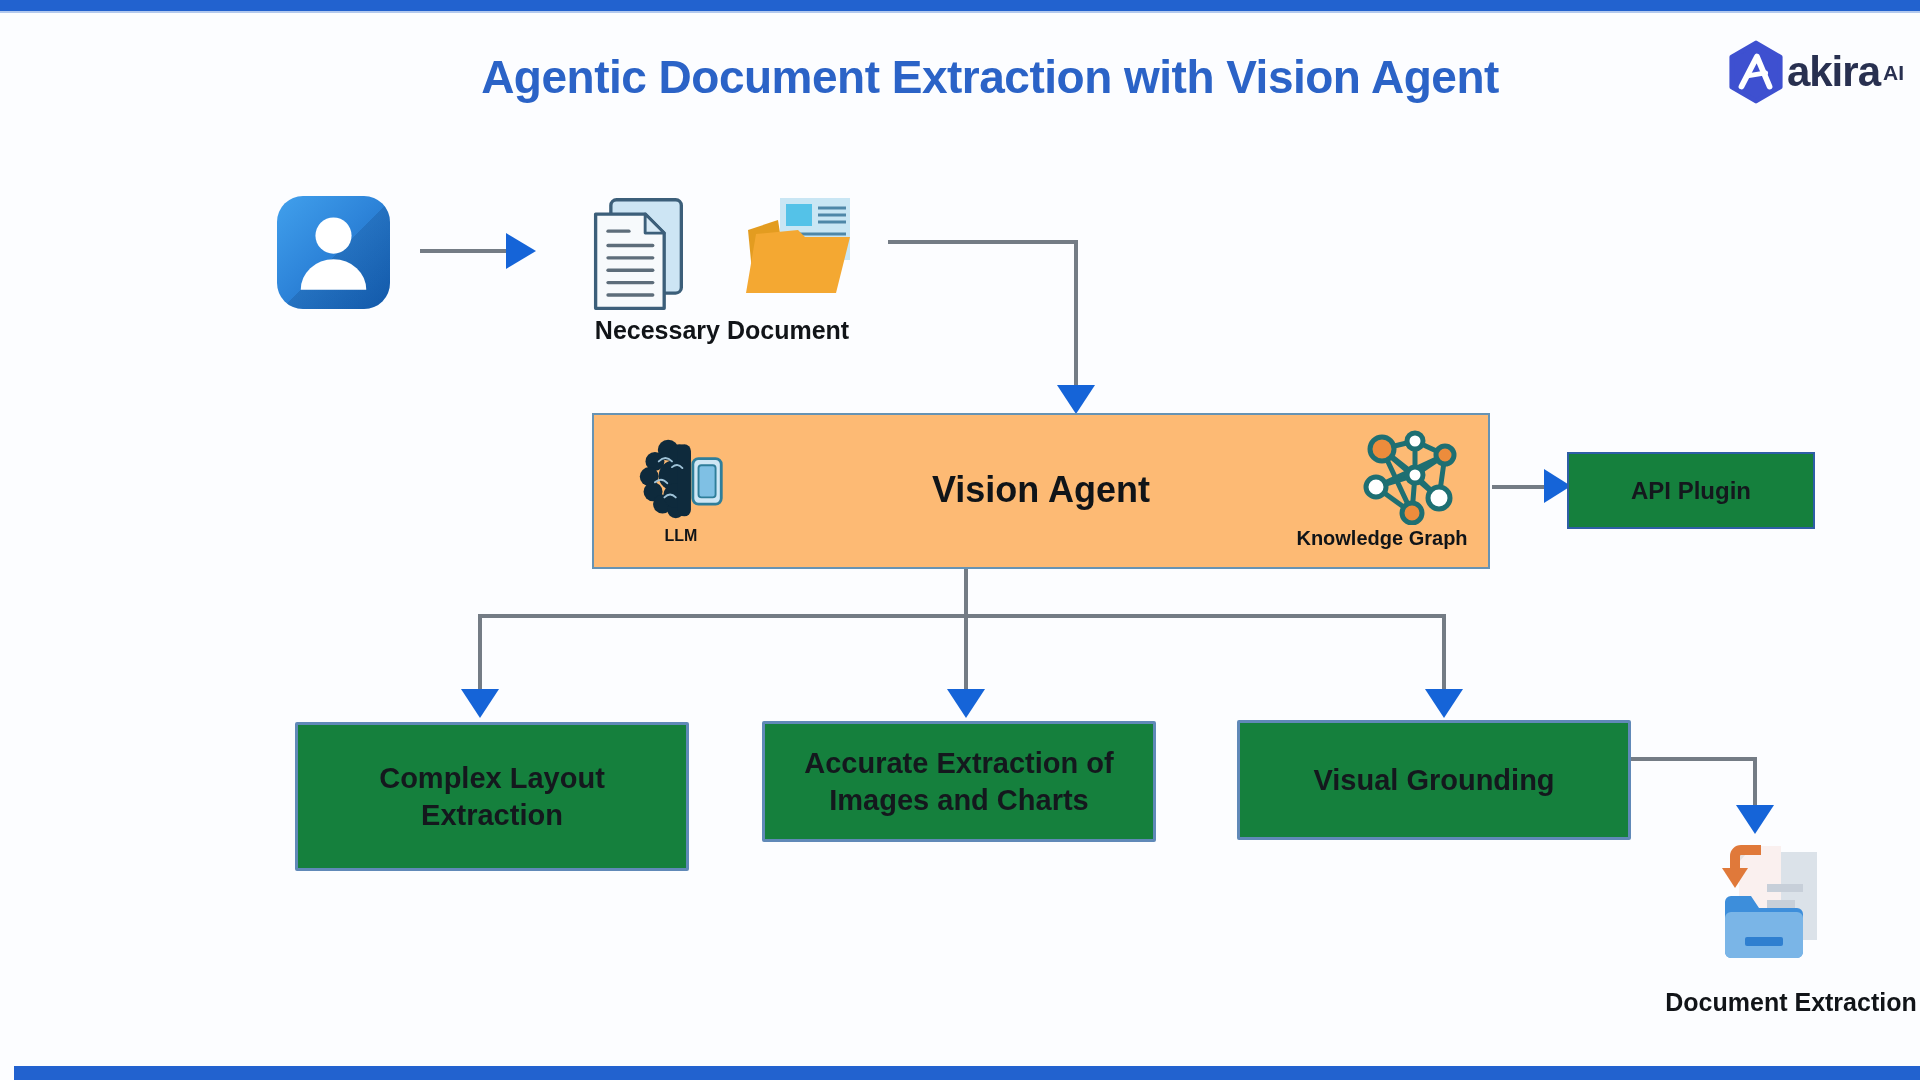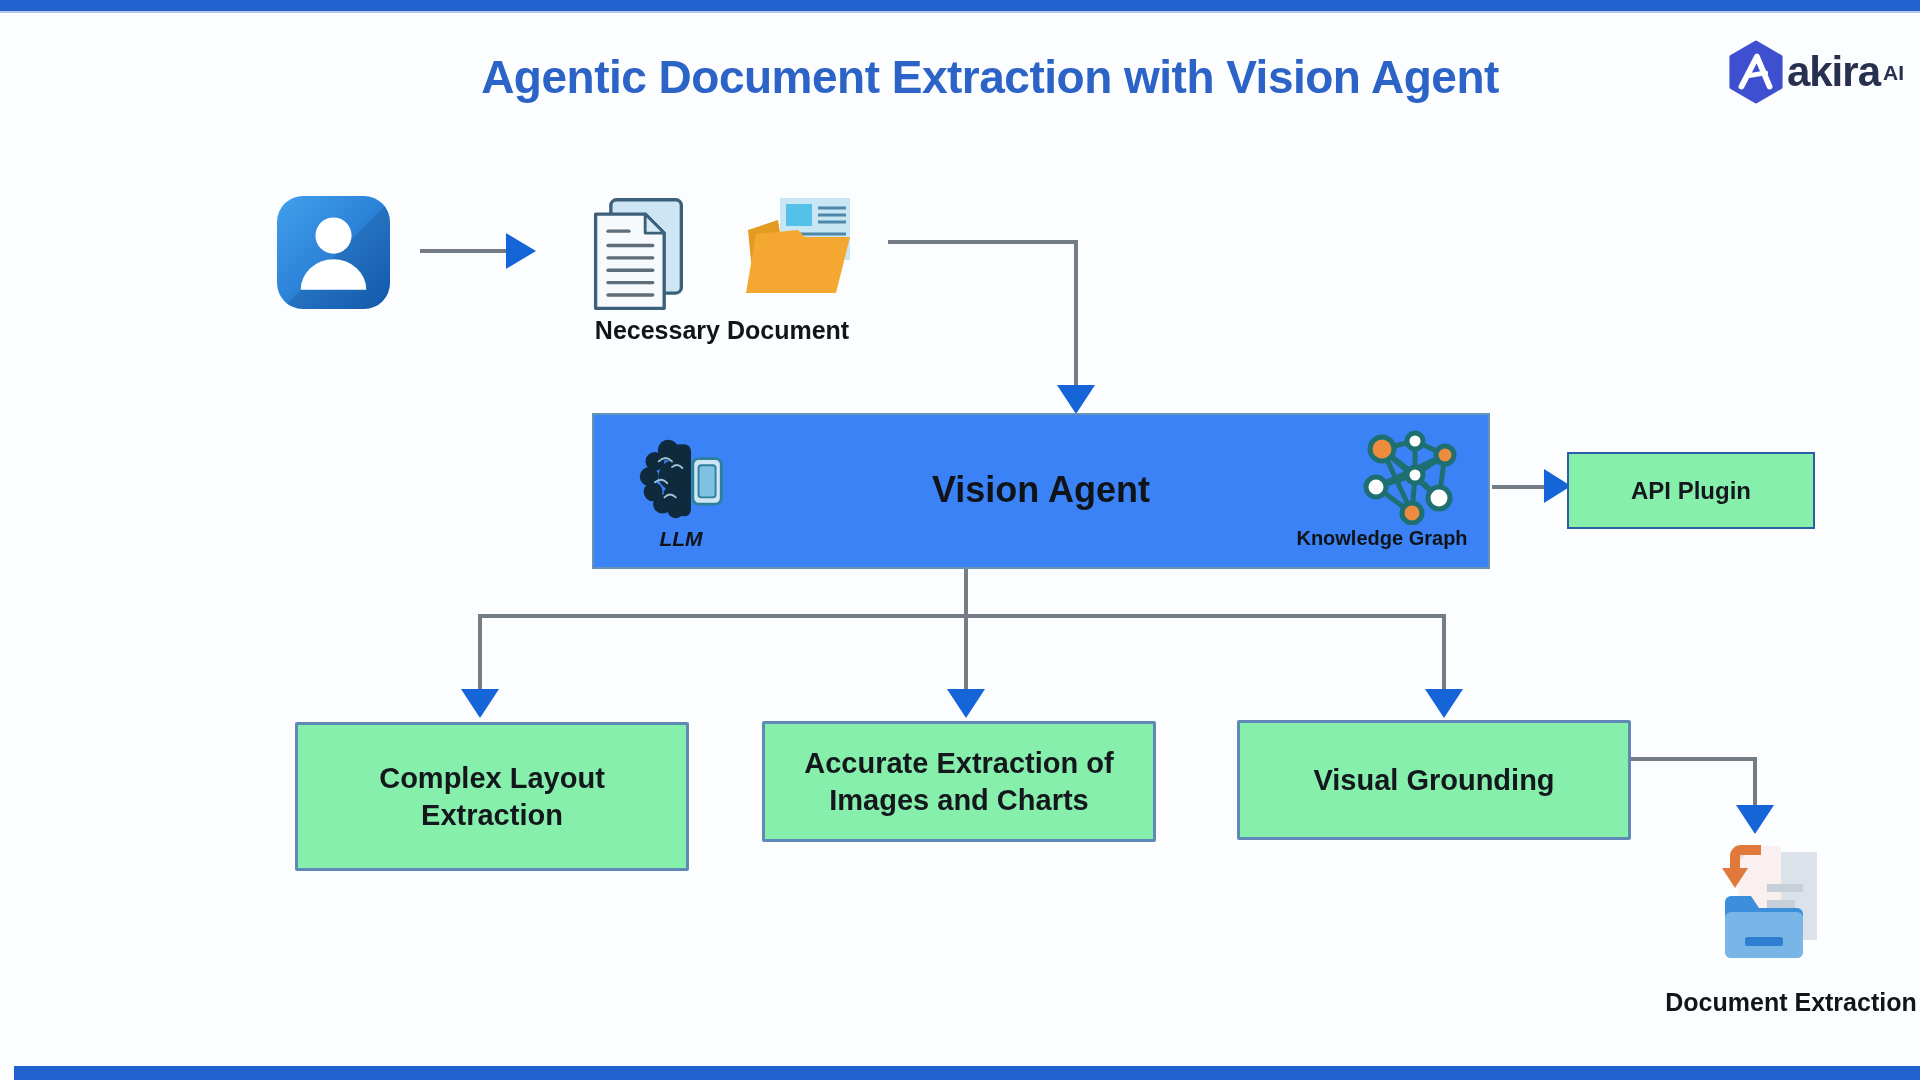--- a/index.html
+++ b/index.html
@@ -35,27 +35,27 @@
     background:linear-gradient(135deg, transparent 52%, rgba(10,48,96,0.18) 52%); }
   .user-icon svg { position:absolute; inset:0; z-index:2; }
 
   
   .icon-abs { position:absolute; }
 
   .flow-label { position:absolute; font-weight:bold; color:#111418; text-align:center; }
 
   
   .vision-box { position:absolute; left:592px; top:413px; width:898px; height:156px;
-    background:#3b82f6; border:2px solid #6693b4; }
+    background:#fdba74; border:2px solid #6693b4; }
   .vision-title { position:absolute; left:0; top:54px; width:100%; text-align:center;
     font-size:36px; font-weight:bold; color:#101418; }
   .inbox-label { position:absolute; font-weight:bold; color:#101418; text-align:center; }
 
   
-  .node-box { position:absolute; background:#86efac; border:3px solid #6089b8; border-radius:2px;
+  .node-box { position:absolute; background:#15803d; border:3px solid #6089b8; border-radius:2px;
     display:flex; align-items:center; justify-content:center; text-align:center;
     font-weight:bold; color:#14181d; }
   .api-box { border:2px solid #2e5ea6; border-radius:0; font-size:24px; }
   .out-box { font-size:29px; line-height:1.25; padding:0 28px; }
 
   .doc-extract-label { position:absolute; left:1641px; top:988px; width:300px; text-align:center;
     font-size:25px; font-weight:bold; color:#111418; }
 </style>
 </head>
 <body>
@@ -141,21 +141,21 @@
       </g>
       <g stroke="#9fc3d8" stroke-width="2" fill="none" stroke-linecap="round">
         <path d="M24 30 q7 -7 14 0"></path>
         <path d="M20 52 q7 -6 13 1"></path>
         <path d="M30 68 q6 -6 12 0"></path>
         <path d="M38 36 q6 -5 11 1"></path>
       </g>
       <rect x="60" y="27" width="30" height="48" rx="6" fill="#cfe7f5" stroke="#2f7e9a" stroke-width="3"></rect>
       <rect x="66" y="34" width="18" height="34" rx="3" fill="#7fc0e4" stroke="#2f7e9a" stroke-width="2"></rect>
     </svg>
-    <div class="inbox-label" style="left:42px; top:112px; width:90px; font-size:21px;font-style:italic;">LLM</div>
+    <div class="inbox-label" style="left:42px; top:112px; width:90px; font-size:16px;">LLM</div>
 
     <svg class="icon-abs" style="left:768px; top:10px;" width="100" height="100" viewBox="0 0 100 100">
       <g stroke="#1e6f72" stroke-width="5" stroke-linecap="round">
         <line x1="20" y1="24" x2="53" y2="16"></line>
         <line x1="53" y1="16" x2="83" y2="30"></line>
         <line x1="20" y1="24" x2="53" y2="50"></line>
         <line x1="20" y1="24" x2="77" y2="73"></line>
         <line x1="53" y1="16" x2="53" y2="50"></line>
         <line x1="83" y1="30" x2="53" y2="50"></line>
         <line x1="83" y1="30" x2="77" y2="73"></line>

